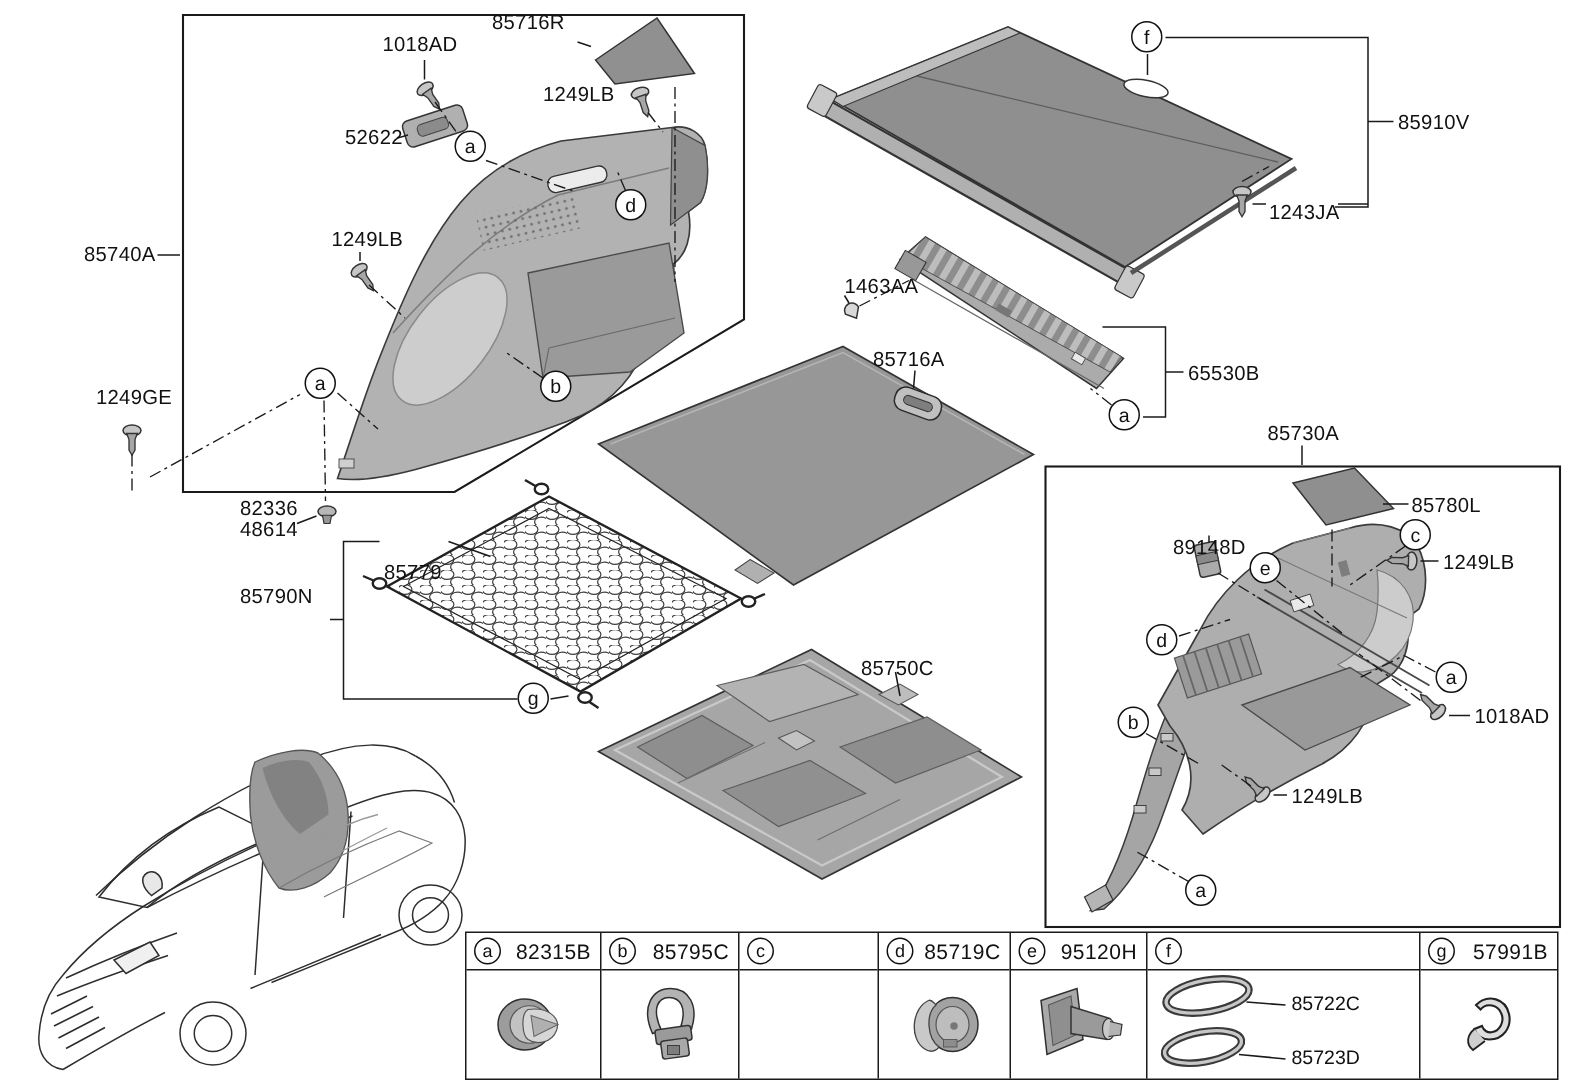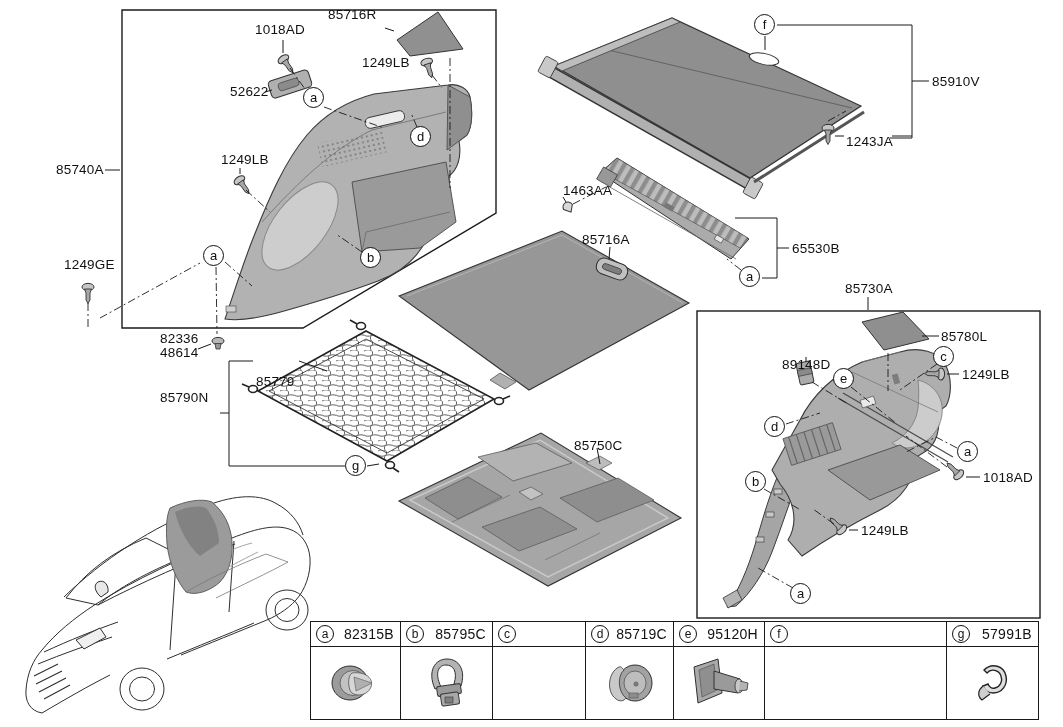--- a/index.html
+++ b/index.html
@@ -364,20 +364,32 @@
         <path d="M56,27 L64,29 L63,36 L55,37" fill="#b3b3b3" stroke="#333" stroke-width=".8"></path>
       </svg>
     </div>
   </div>
 
   <div class="lcol" style="width:182px">
     <div class="lhead">
       <span class="lco">f</span>
       <span class="lpart"></span>
     </div>
+    <div class="lbody">
+      <svg style="position:absolute;left:4px;top:0" width="92" height="72" viewBox="0 0 92 72">
+        <ellipse cx="36" cy="17" rx="28" ry="10.5" transform="rotate(-10 36 17)" fill="none" stroke="#3a3a3a" stroke-width="5"></ellipse>
+        <ellipse cx="36" cy="17" rx="28" ry="10.5" transform="rotate(-10 36 17)" fill="none" stroke="#c7c7c7" stroke-width="2.2"></ellipse>
+        <line x1="62" y1="21" x2="88" y2="23" stroke="#1a1a1a" stroke-width="1.1"></line>
+        <ellipse cx="33" cy="51" rx="26" ry="10" transform="rotate(-10 33 51)" fill="none" stroke="#3a3a3a" stroke-width="5"></ellipse>
+        <ellipse cx="33" cy="51" rx="26" ry="10" transform="rotate(-10 33 51)" fill="none" stroke="#c7c7c7" stroke-width="2.2"></ellipse>
+        <line x1="57" y1="56" x2="88" y2="59" stroke="#1a1a1a" stroke-width="1.1"></line>
+      </svg>
+      <span class="subl" style="left:96px;top:14px">85722C</span>
+      <span class="subl" style="left:96px;top:50px">85723D</span>
+    </div>
   </div>
 
   <div class="lcol" style="width:91px">
     <div class="lhead">
       <span class="lco">g</span>
       <span class="lpart">57991B</span>
     </div>
     <div class="lbody">
       <svg width="50" height="46" viewBox="0 0 50 46">
         <path d="M16,10 C24,2 36,6 38,16 C40,25 34,33 25,33 C20,33 16,30 15,26 L20,24 C21,27 24,29 27,28 C32,27 35,21 33,16 C31,10 23,8 19,13 Z" fill="#dedede" stroke="#222" stroke-width="1.4"></path>

